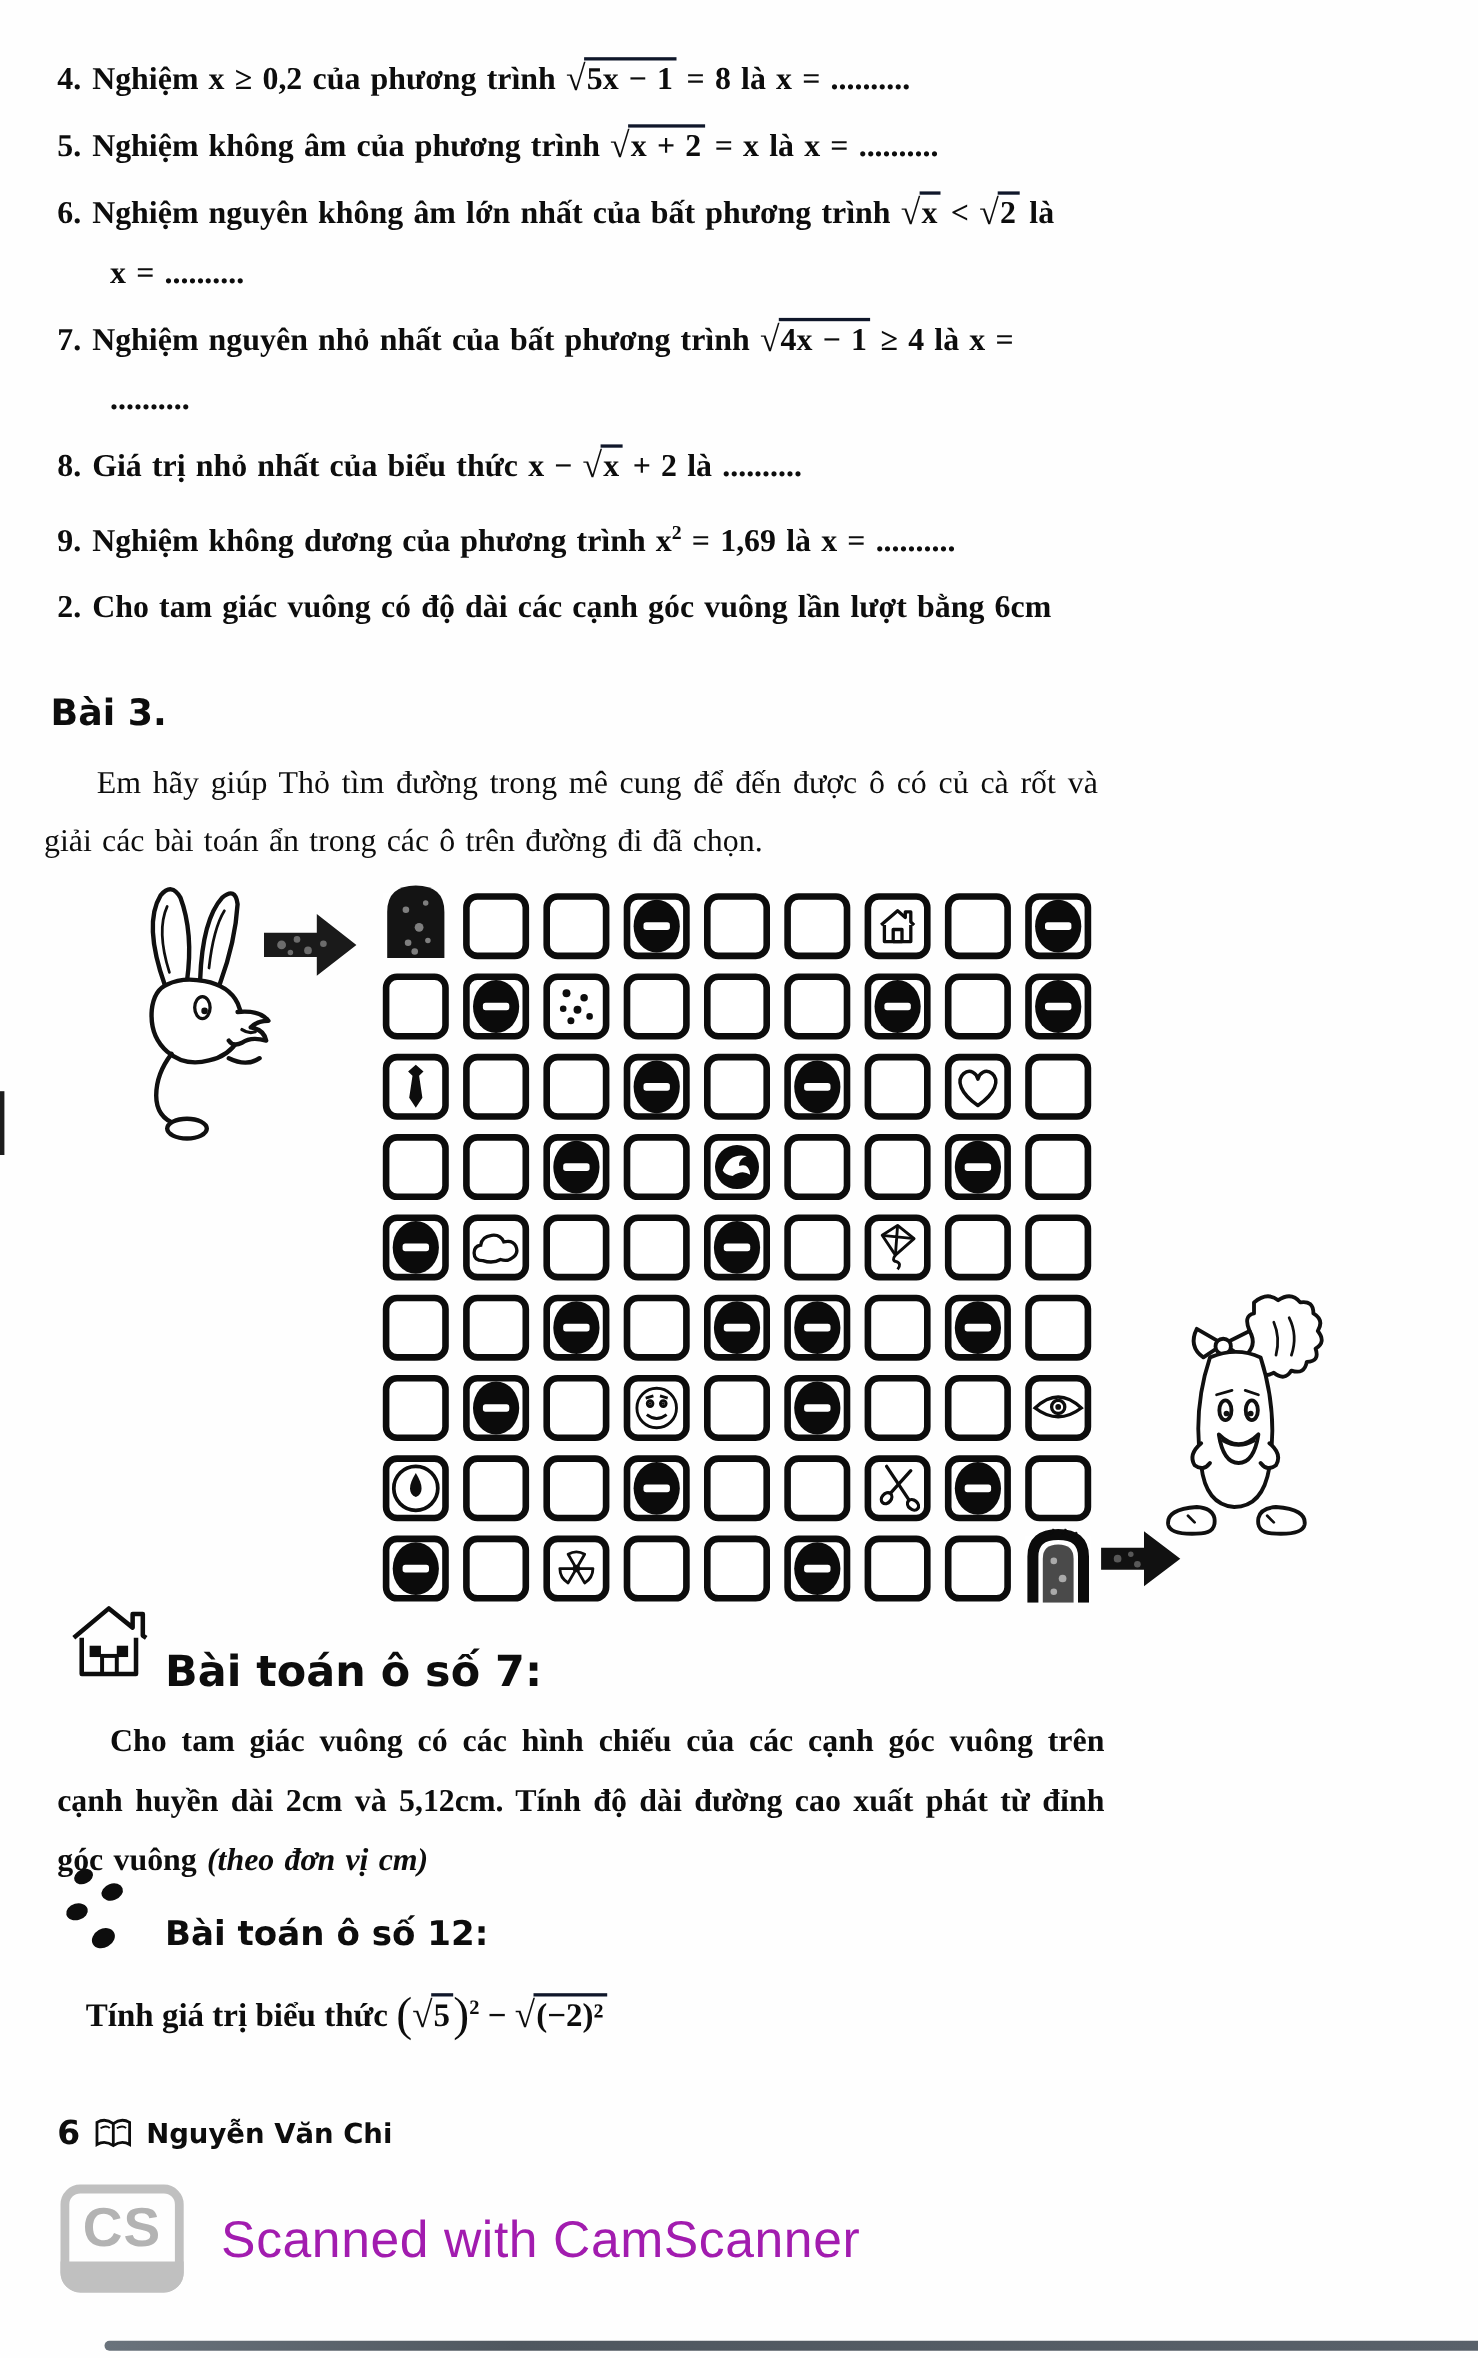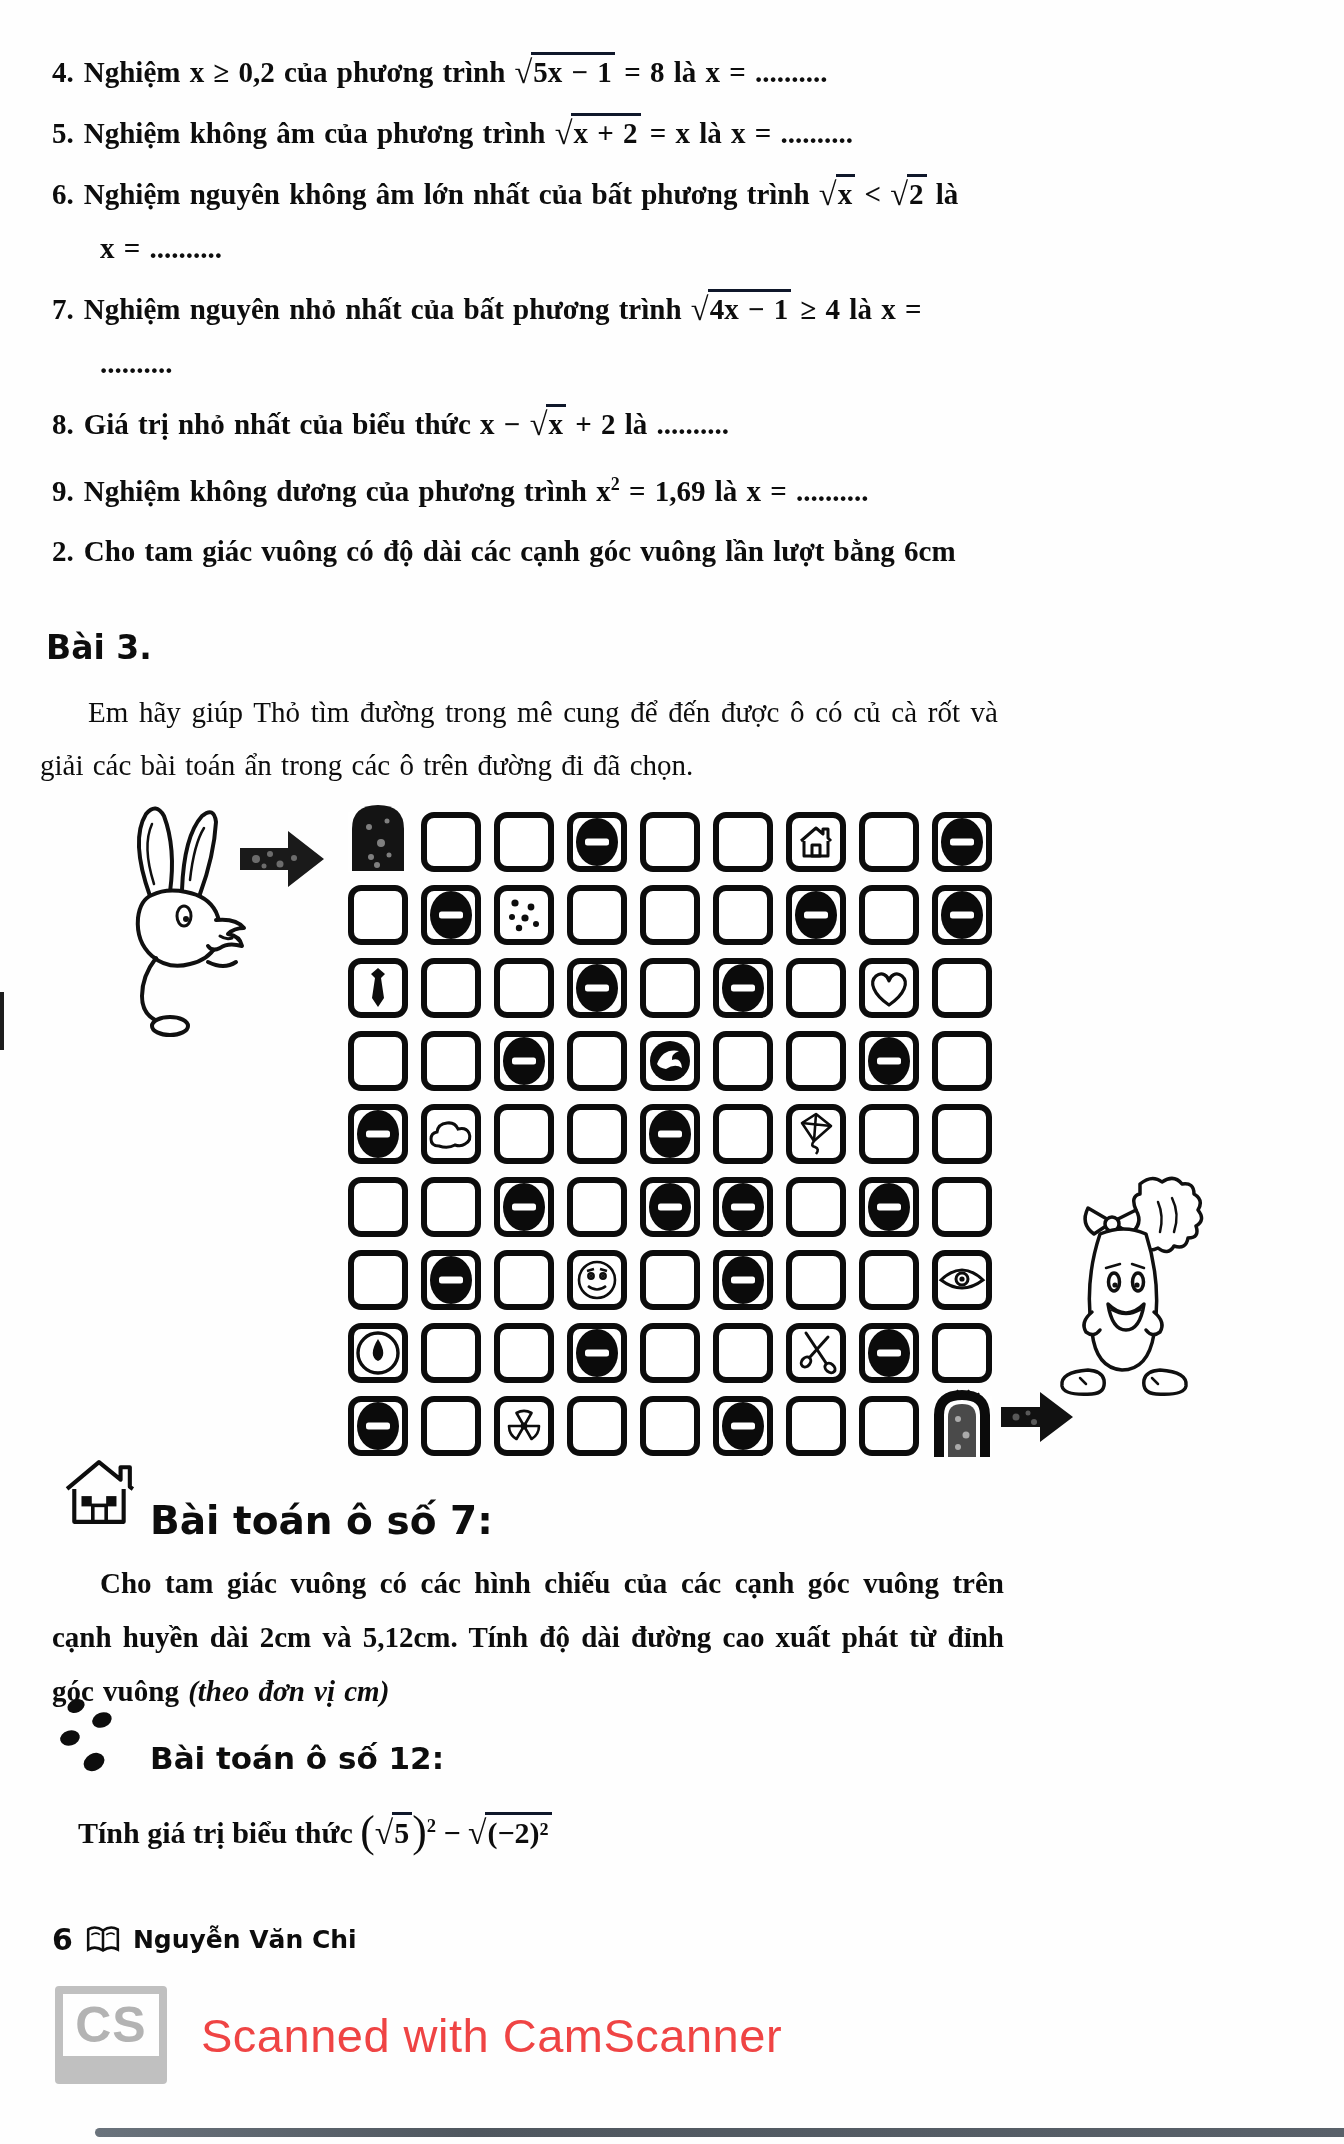--- a/index.html
+++ b/index.html
@@ -43,27 +43,27 @@
         font-size:31px;font-weight:bold;}
   #box12-formula{position:absolute;left:78px;top:1806px;margin:0;font-size:30px;font-weight:bold;}
   .bigp{font-size:1.45em;font-weight:normal;vertical-align:-3px;}
   
   .footer{position:absolute;left:52px;top:1922px;display:flex;align-items:center;gap:12px;
         font-family:"DejaVu Sans",sans-serif;font-weight:bold;}
   .page-num{font-size:30px;}
   .author{font-size:25px;}
   
   .watermark{position:absolute;left:55px;top:1986px;display:flex;align-items:center;gap:34px;}
-  .cs-box{position:relative;width:112px;height:98px;border:8px solid #c0c0c0;border-radius:4px;
+  .cs-box{position:relative;width:112px;height:98px;border:8px solid #c0c0c0;border-radius:18px;
         box-sizing:border-box;display:flex;align-items:flex-start;justify-content:center;}
   .cs-letters{font-family:"Liberation Sans",sans-serif;font-weight:bold;font-size:50px;color:#b3b3b3;
         margin-top:2px;letter-spacing:1px;}
   .cs-bar{position:absolute;left:-8px;right:-8px;bottom:-8px;height:28px;background:#c0c0c0;
         border-radius:0 0 18px 18px;}
-  .cam-label{font-family:"Liberation Sans",sans-serif;font-size:47px;color:#ef4444;letter-spacing:0.5px;}
+  .cam-label{font-family:"Liberation Sans",sans-serif;font-size:47px;color:#a21caf;letter-spacing:0.5px;}
   .bottom-edge{position:absolute;left:95px;right:0;top:2128px;height:9px;
         background:linear-gradient(90deg,#6a737c,#4f575f 30%,#59616a);border-radius:6px 0 0 6px;}
 </style>
 </head>
 <body>
 
 <div class="page">
 
   <div id="problems-list">
       <div class="prob"><span class="pnum">4.</span><span>Nghiệm x ≥ 0,2 của phương trình </span><span class="sqrt"><span class="rsign">√</span><span class="rad">5x − 1</span></span><span> = 8 là x = ..........</span></div>

